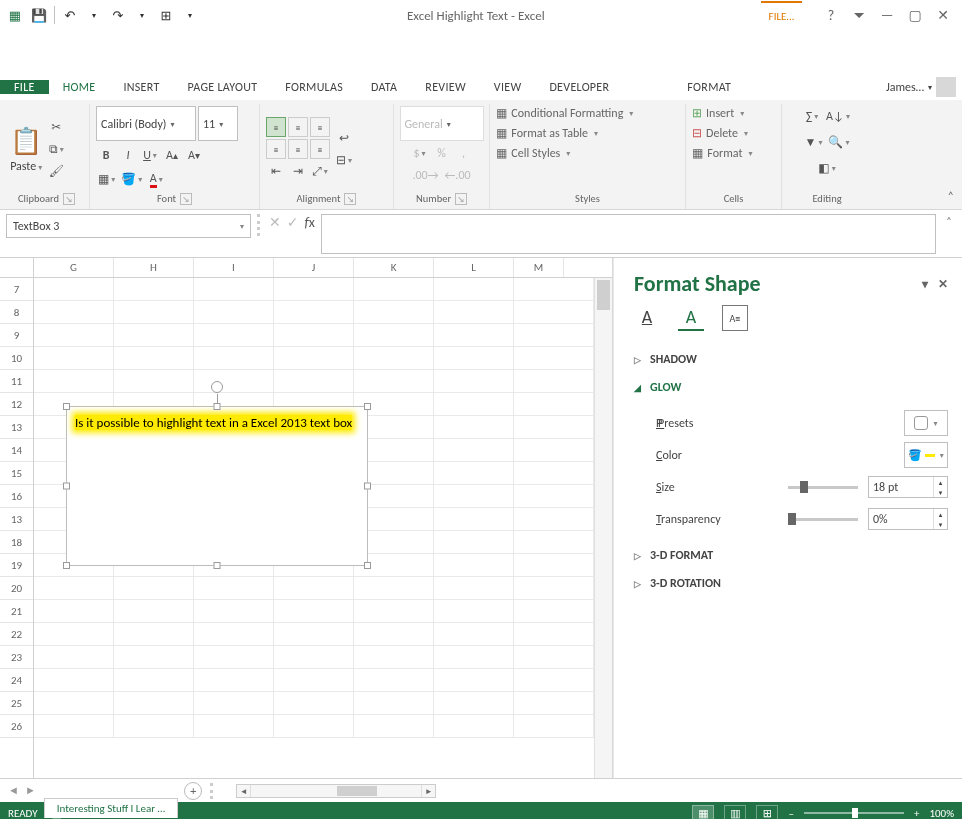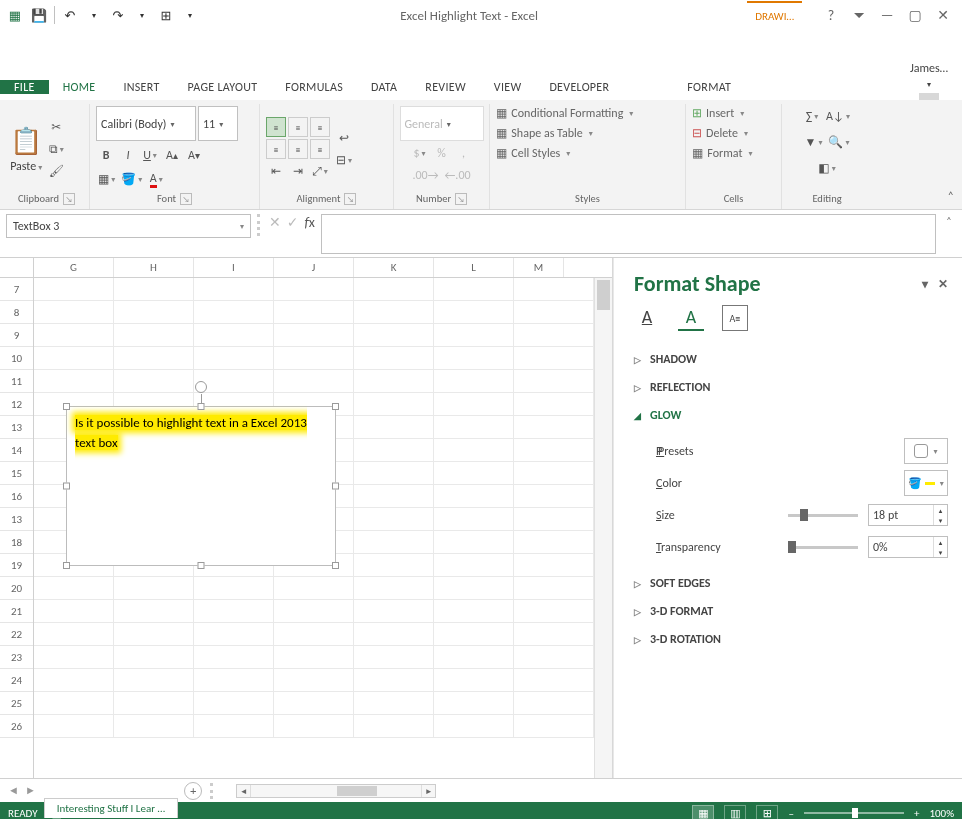--- a/index.html
+++ b/index.html
@@ -14,21 +14,21 @@
   .title-tools { background: #fff; padding: 0 10px; display:flex; align-items:center; height:100%; }
   .draw-tab { background: #fff; color: #e07800; border-top: 2px solid #e07800; font-size:11px; padding: 2px 8px; height:28px; display:flex; align-items:center; border-bottom:0; }
   .win-controls { display: flex; align-items: center; gap: 10px; padding: 0 10px; color:#666; }
   .win-controls span { width: 18px; text-align: center; font-size:14px; cursor:pointer; }
   
   
   .tabbar { height: 26px; background: #fff; display: flex; align-items: center; font-size: 12px; margin-top: 44px; }
   .tab { padding: 0 14px; display:flex; align-items:center; color:#444; cursor:pointer; text-transform: uppercase; letter-spacing: .3px;}
   .tab.file { background: #217346; color: #fff; font-size:12px; }
   .tab.active { color: #217346; border-bottom: 0; background:#fff; }
-  .tabbar-right { margin-left:auto; display:flex; align-items:center; padding-right:14px; gap:4px; color:#444;flex-direction:column;}
+  .tabbar-right { margin-left:auto; display:flex; align-items:center; padding-right:6px; gap:4px; color:#444;}
   .avatar { width:20px; height:20px; background:#d8d8d8; }
   
   
   .ribbon { height: 110px; background: #f3f3f3; border-bottom: 1px solid #d6d6d6; display: flex; padding:4px 4px 0 4px; position:relative; }
   .group { display:flex; flex-direction:column; justify-content:space-between; border-right:1px solid #e1e1e1; padding: 2px 6px 2px 6px; }
   .group-body { flex:1; display:flex; align-items:center; gap:4px; }
   .group-label { text-align:center; font-size: 10.5px; color:#666; padding-bottom:2px; display:flex; justify-content:center; align-items:center; gap:4px;}
   .group-label .dlg { font-size:8px; color:#999; border:1px solid #bbb; width:12px; height:12px; display:inline-flex; align-items:center; justify-content:center;}
   .btn { height:20px; min-width:20px; display:inline-flex; align-items:center; justify-content:center; font-size:12px; color:#555; cursor:pointer; padding:0 2px; }
   .btn.disabled { color:#bbb; cursor:default; }
@@ -58,21 +58,21 @@
   .colhead { flex:0 0 80px; border-right:1px solid #e5e5e5; display:flex; align-items:center; justify-content:center; font-size:11px; color:#666; }
   .gridrows-wrap { display:flex; flex:1; overflow:hidden; position:relative;}
   .rowheads { width:34px; display:flex; flex-direction:column; border-right:1px solid #d0d0d0;}
   .rowhead { height:23px; border-bottom:1px solid #e5e5e5; display:flex; align-items:center; justify-content:center; font-size:11px; color:#666;}
   .cells { position:relative; flex:1; }
   .cellrow { display:flex; height:23px; }
   .cell { flex:0 0 80px; border-right:1px solid #e9e9e9; border-bottom:1px solid #e9e9e9; }
   .vscroll { width:18px; background:#f5f5f5; border-left:1px solid #e0e0e0; position:relative;}
   .vscroll .thumb { position:absolute; top:2px; left:2px; right:2px; height:30px; background:#cfcfcf;}
   
-  .textbox { position:absolute; left:32px; top:128px; width:270px; height:160px; border:1px solid #bcbcbc; background:#fff; }
+  .textbox { position:absolute; left:32px; top:128px; width:302px; height:160px; border:1px solid #bcbcbc; background:#fff; }
   .textbox-handle { position:absolute; width:7px; height:7px; background:#fff; border:1px solid #9a9a9a;}
   .textbox-rotate { position:absolute; width:12px; height:12px; border:1px solid #9a9a9a; border-radius:50%; left:50%; top:-26px; transform:translateX(-50%);}
   .textbox-rotate::after { content:''; position:absolute; left:50%; top:12px; width:1px; height:12px; background:#9a9a9a;}
   .textbox-content { padding:6px 8px; }
   .highlighted { display:inline; background: #ffeb00; box-shadow: 0 0 6px 3px #ffeb00; color:#000; font-size:13px; line-height:20px;}
   
   .pane { flex:1; padding:12px 14px 4px 20px; position:relative; border-left:1px solid #e8e8e8;}
   .pane-title { font-size:22px; color:#217346; font-weight:700; margin-bottom:8px; display:flex; align-items:center;}
   .pane-title .pane-ctrl { margin-left:auto; display:flex; gap:10px; font-size:12px; color:#666;}
   .pane-tabs { display:flex; gap:18px; font-size:12px; font-weight:600; margin:8px 0 12px 0; }
@@ -124,21 +124,21 @@
     <div class="qat-sep"></div>
     <div class="qat-btn">↶</div>
     <div class="qat-btn" style="font-size:8px;">▾</div>
     <div class="qat-btn disabled">↷</div>
     <div class="qat-btn disabled" style="font-size:8px;">▾</div>
     <div class="qat-btn">⊞</div>
     <div class="qat-btn" style="font-size:8px;">▾</div>
   </div>
   <div class="title-text">Excel Highlight Text - Excel</div>
   <div class="title-tools">
-    <div class="draw-tab">DRAWI…</div>
+    <div class="draw-tab">FILE…</div>
   </div>
   <div class="win-controls">
     <span>?</span>
     <span>⏷</span>
     <span>—</span>
     <span>▢</span>
     <span>✕</span>
   </div>
 </div>
 
@@ -276,21 +276,21 @@
 
   <div class="group" style="width:196px;">
     <div class="group-body stack" style="gap:6px; align-items:flex-start;">
       <div class="label-with-icon disabled">
           <span>▦</span>
           <span>Conditional Formatting</span>
           <span class="drop">▾</span>
         </div>
       <div class="label-with-icon disabled">
           <span>▦</span>
-          <span>Shape as Table</span>
+          <span>Format as Table</span>
           <span class="drop">▾</span>
         </div>
       <div class="label-with-icon disabled">
           <span>▦</span>
           <span>Cell Styles</span>
           <span class="drop">▾</span>
         </div>
     </div>
     <div class="group-label">
         <span>Styles</span>
@@ -604,21 +604,20 @@
       </div>
     </div>
     <div class="pane-icons">
       <div class="pane-icon">
           <u>A</u>
         </div>
       <div class="pane-icon active" style="color:#217346;">A</div>
       <div class="pane-icon" style="border:1px solid #777; font-size:10px;">A≡</div>
     </div>
     <div class="pane-section"><span class="tri">▷</span><span>SHADOW</span></div>
-    <div class="pane-section"><span class="tri">▷</span><span>REFLECTION</span></div>
     <div class="pane-section expanded"><span class="tri" style="color:#217346;">◢</span><span>GLOW</span></div>
     <div class="pane-subgroup">
        <div class="sub-row">
          <label><u>P</u><span id="p1" textcontent="Presets"></span></label>
 
          <span style="margin-left:-118px;"><span style="text-decoration:underline;">P</span>resets</span>
          <div class="sub-ctrl">
             <div class="dropdown-box">
               <span style="width:14px;height:14px;border:1px solid #999;border-radius:3px;"></span>
               <span class="drop">▾</span>
@@ -659,21 +658,20 @@
            <div class="spinbox">
               <span>0%</span>
               <div class="spbtns">
                 <span>▴</span>
                 <span>▾</span>
               </div>
             </div>
          </div>
        </div>
     </div>
-    <div class="pane-section"><span class="tri">▷</span><span>SOFT EDGES</span></div>
     <div class="pane-section"><span class="tri">▷</span><span>3-D FORMAT</span></div>
     <div class="pane-section"><span class="tri">▷</span><span>3-D ROTATION</span></div>
   </div>
 </div>
 
 <div class="sheettabs">
   <div class="sheettabs-nav">
     <span>◄</span>
     <span>►</span>
   </div>

